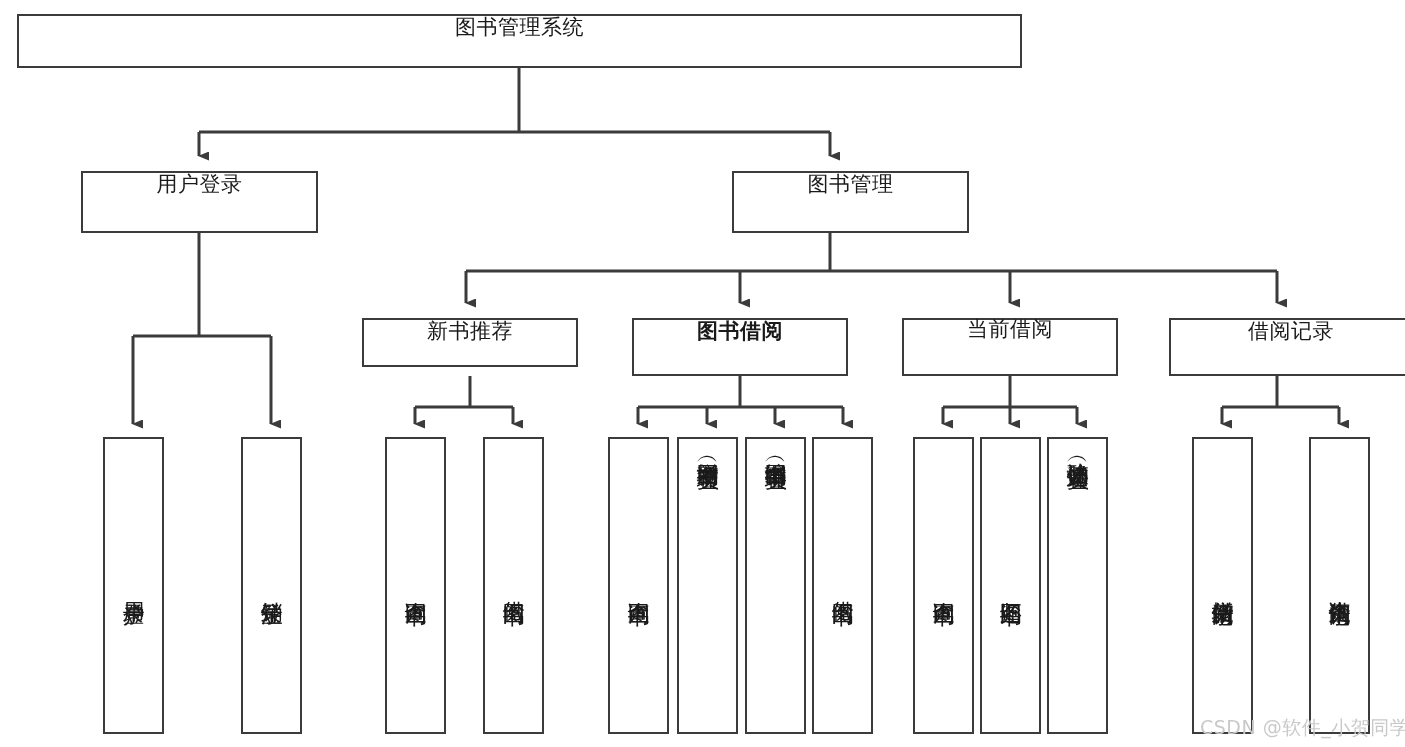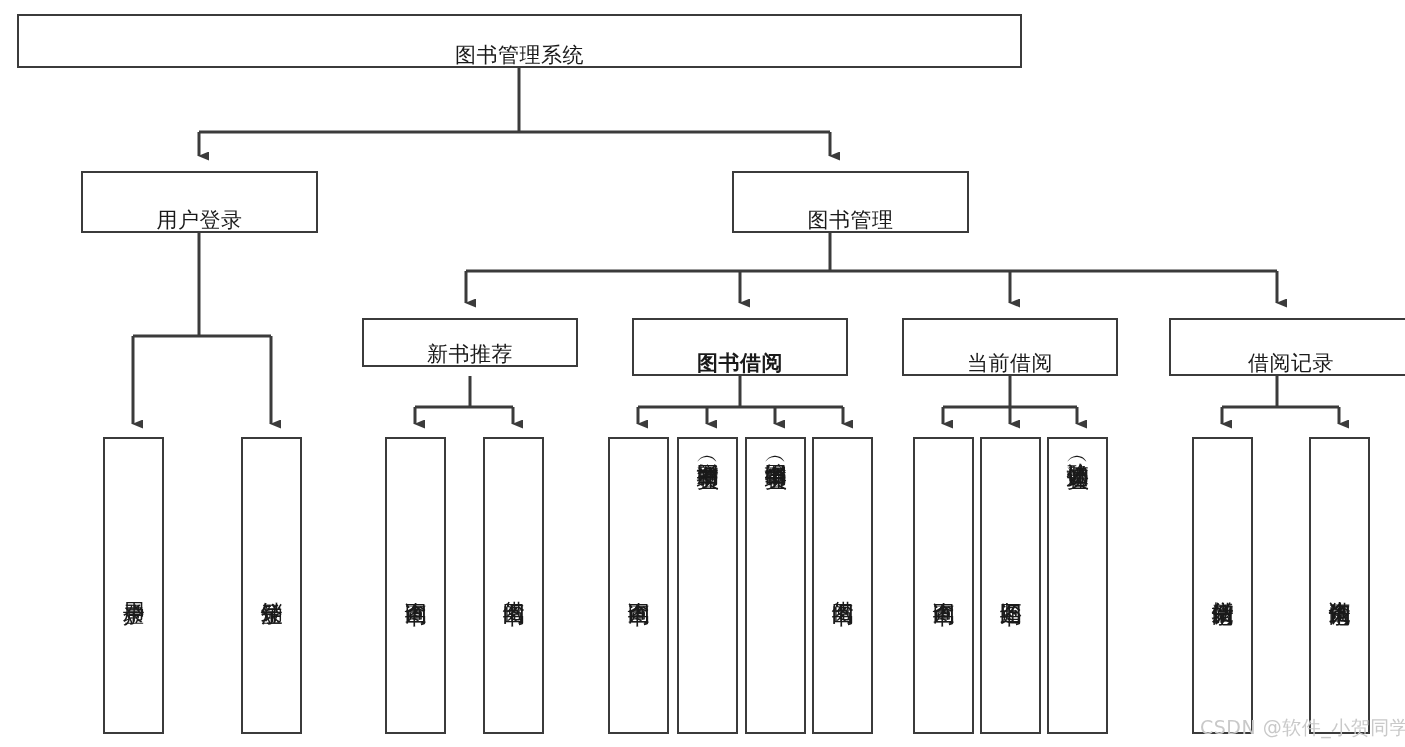--- a/index.html
+++ b/index.html
@@ -24,21 +24,21 @@
     width: 1405px;
     height: 747px;
     pointer-events: none;
   }
   .node {
     position: absolute;
     box-sizing: border-box;
     background: #ffffff;
     border: 2px solid #3b3b3b;
     display: flex;
-    align-items: flex-end;
+    align-items: flex-start;
     justify-content: center;
     color: #1a1a1a;
   }
   .node .lbl {
     display: block;
     text-align: center;
     line-height: 1.05;
     letter-spacing: 0.5px;
   }
   
@@ -140,21 +140,21 @@
   <div class="node h" style="left:732px; top:171px; width:237px; height:62px;">
     <span class="lbl">图书管理</span>
   </div>
 
   <div class="node h" style="left:362px; top:318px; width:216px; height:49px;">
     <span class="lbl">新书推荐</span>
   </div>
   <div class="node h" style="left:632px; top:318px; width:216px; height:58px;font-weight:bold;">
     <span class="lbl">图书借阅</span>
   </div>
-  <div class="node h" style="left:902px; top:318px; width:216px; height:58px;">
+  <div class="node h" style="left:902px; top:318px; width:216px; height:58px;font-family:Liberation Mono, monospace;">
     <span class="lbl">当前借阅</span>
   </div>
   <div class="node h" style="left:1169px; top:318px; width:244px; height:58px;">
     <span class="lbl">借阅记录</span>
   </div>
 
   <div class="node v mid" style="left:103px; top:437px; width:61px; height:297px;">
     <span class="lbl">用户登录</span>
   </div>
   <div class="node v mid" style="left:241px; top:437px; width:61px; height:297px;">

